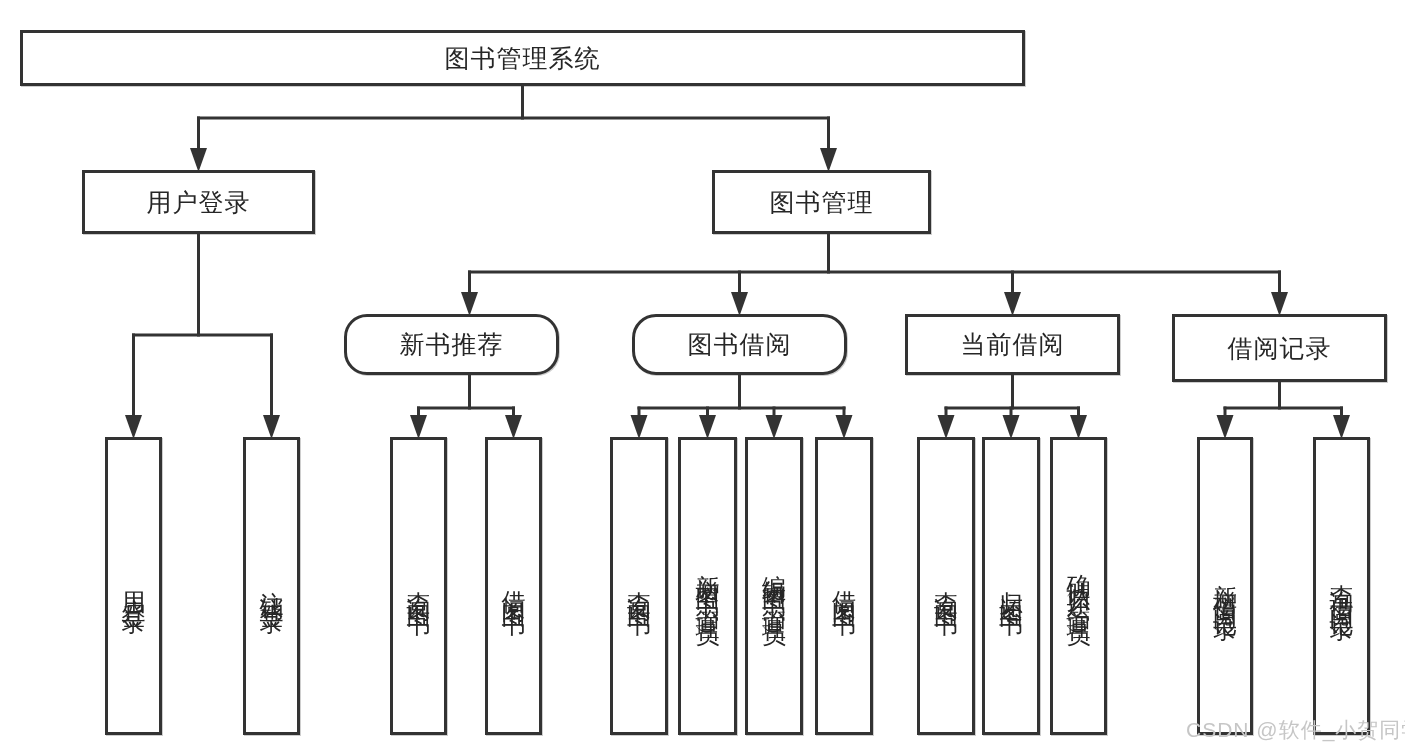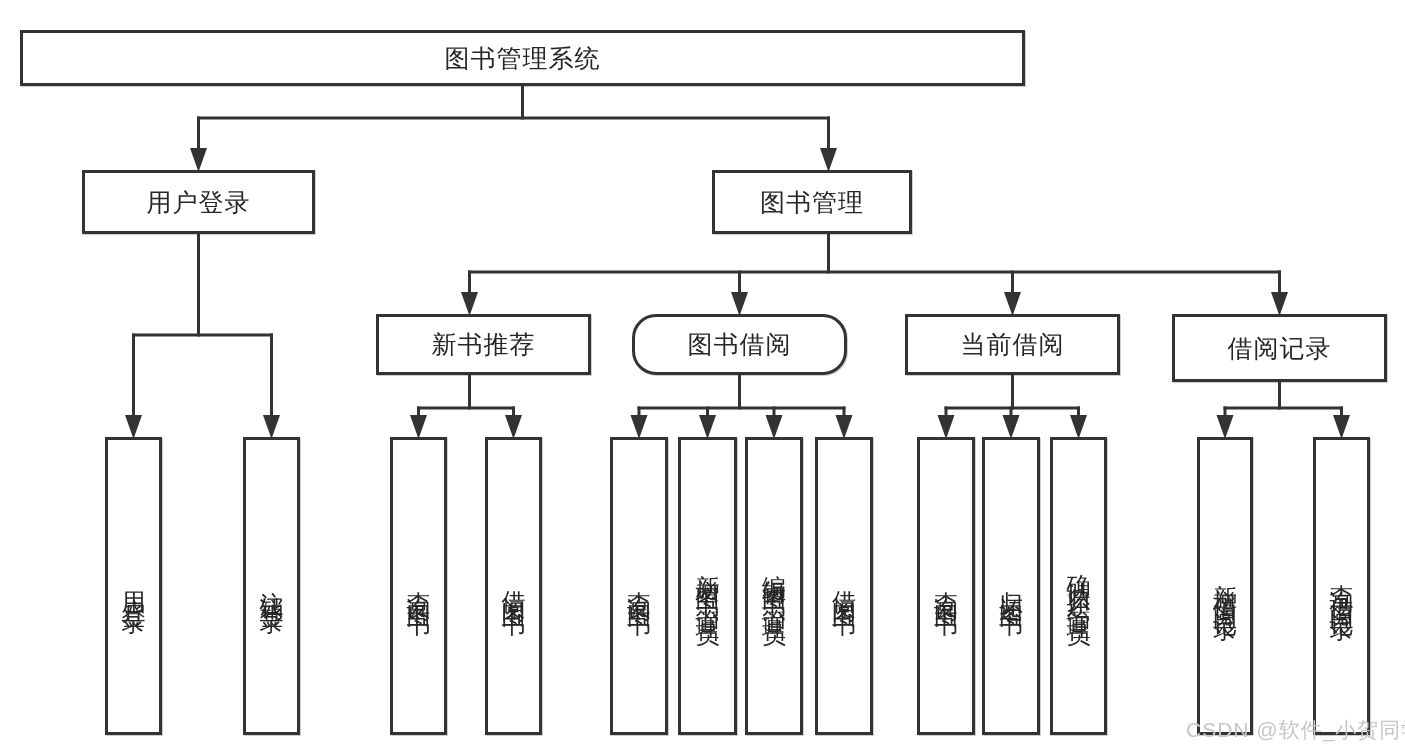--- a/index.html
+++ b/index.html
@@ -106,24 +106,24 @@
       <line x1="1341.5" y1="408" x2="1341.5" y2="417" stroke="#333333" stroke-width="3" stroke-linecap="square"></line>
       <polygon points="1333,415 1350,415 1341.5,439" fill="#333333"></polygon>
     </svg>
   <div id="nodes-layer">
       <div class="node" style="left: 20px; top: 13px; width: 1005px; height: 56px; margin-top: 17px;">
         <span class="label">图书管理系统</span>
       </div>
       <div class="node" style="left: 82px; top: 170px; width: 233px; height: 64px;">
         <span class="label">用户登录</span>
       </div>
-      <div class="node" style="left: 712px; top: 170px; width: 200px; height: 64px;">
+      <div class="node" style="left: 712px; top: 170px; width: 219px; height: 64px;">
         <span class="label">图书管理</span>
       </div>
-      <div class="node" style="left: 376px; top: 314px; width: 215px; height: 61px;">
+      <div class="node" style="left: 344px; top: 314px; width: 215px; height: 61px; border-radius: 23px;">
         <span class="label">新书推荐</span>
       </div>
       <div class="node" style="left: 632px; top: 314px; width: 215px; height: 61px; border-radius: 24px;">
         <span class="label">图书借阅</span>
       </div>
       <div class="node" style="left: 905px; top: 314px; width: 215px; height: 61px; align-items: center;">
         <span class="label">当前借阅</span>
       </div>
       <div class="node" style="left: 1172px; top: 314px; width: 215px; height: 68px;">
         <span class="label">借阅记录</span>

